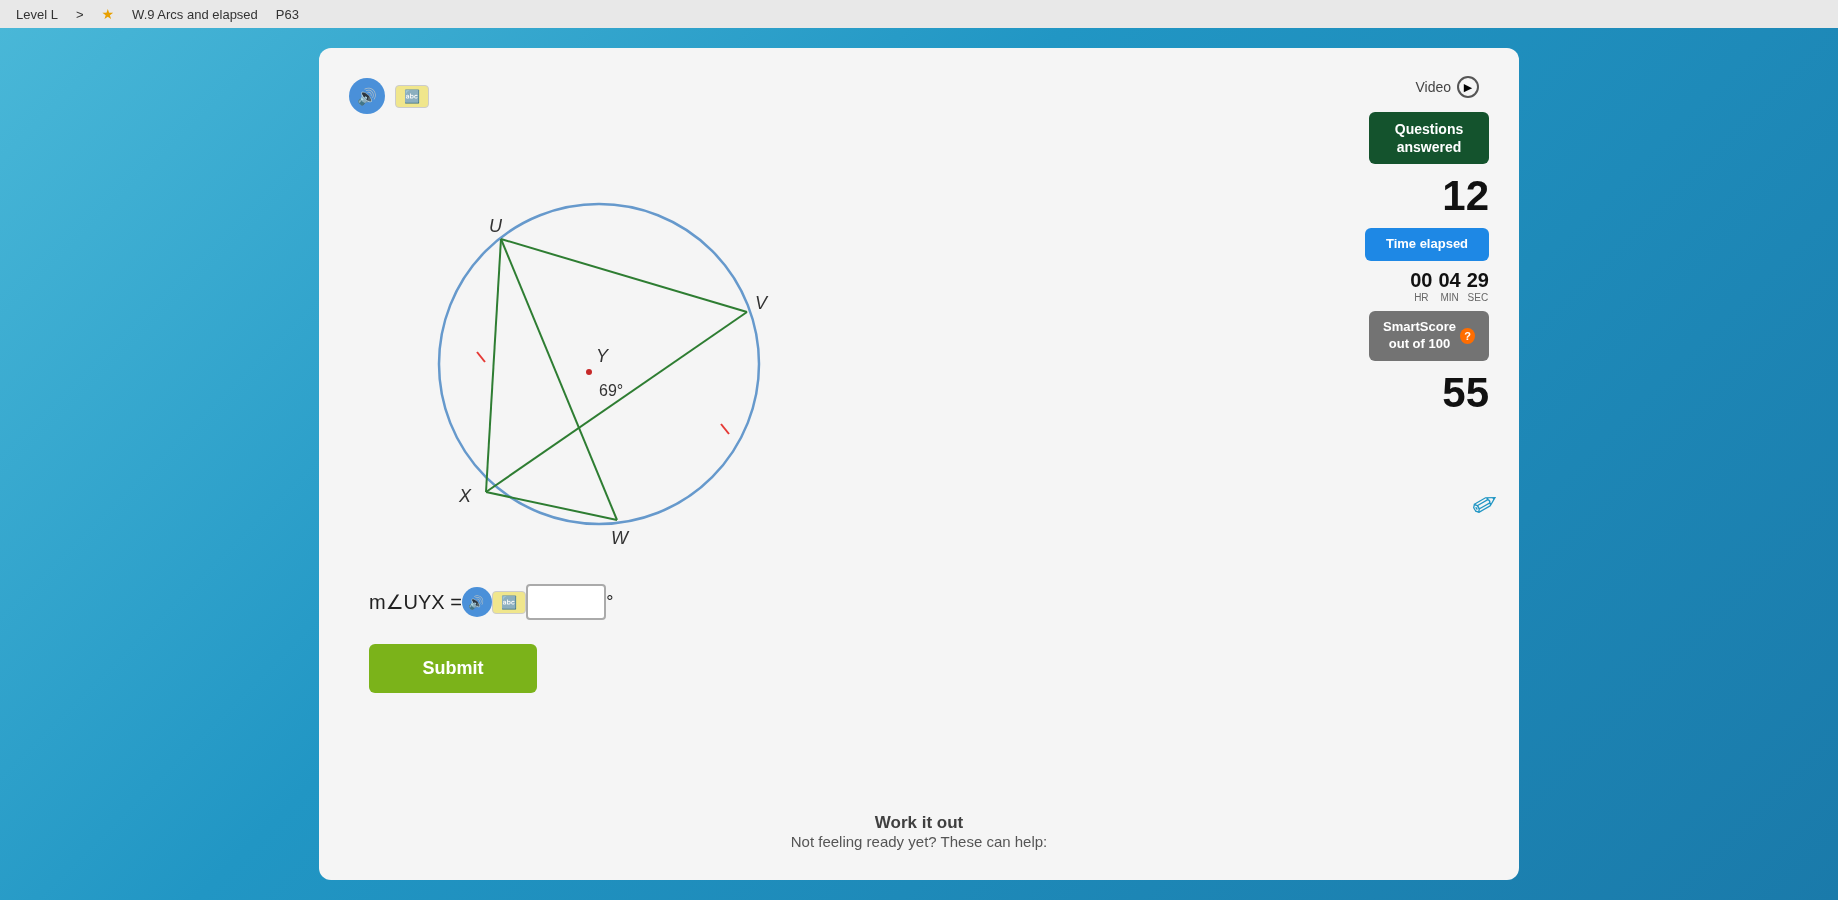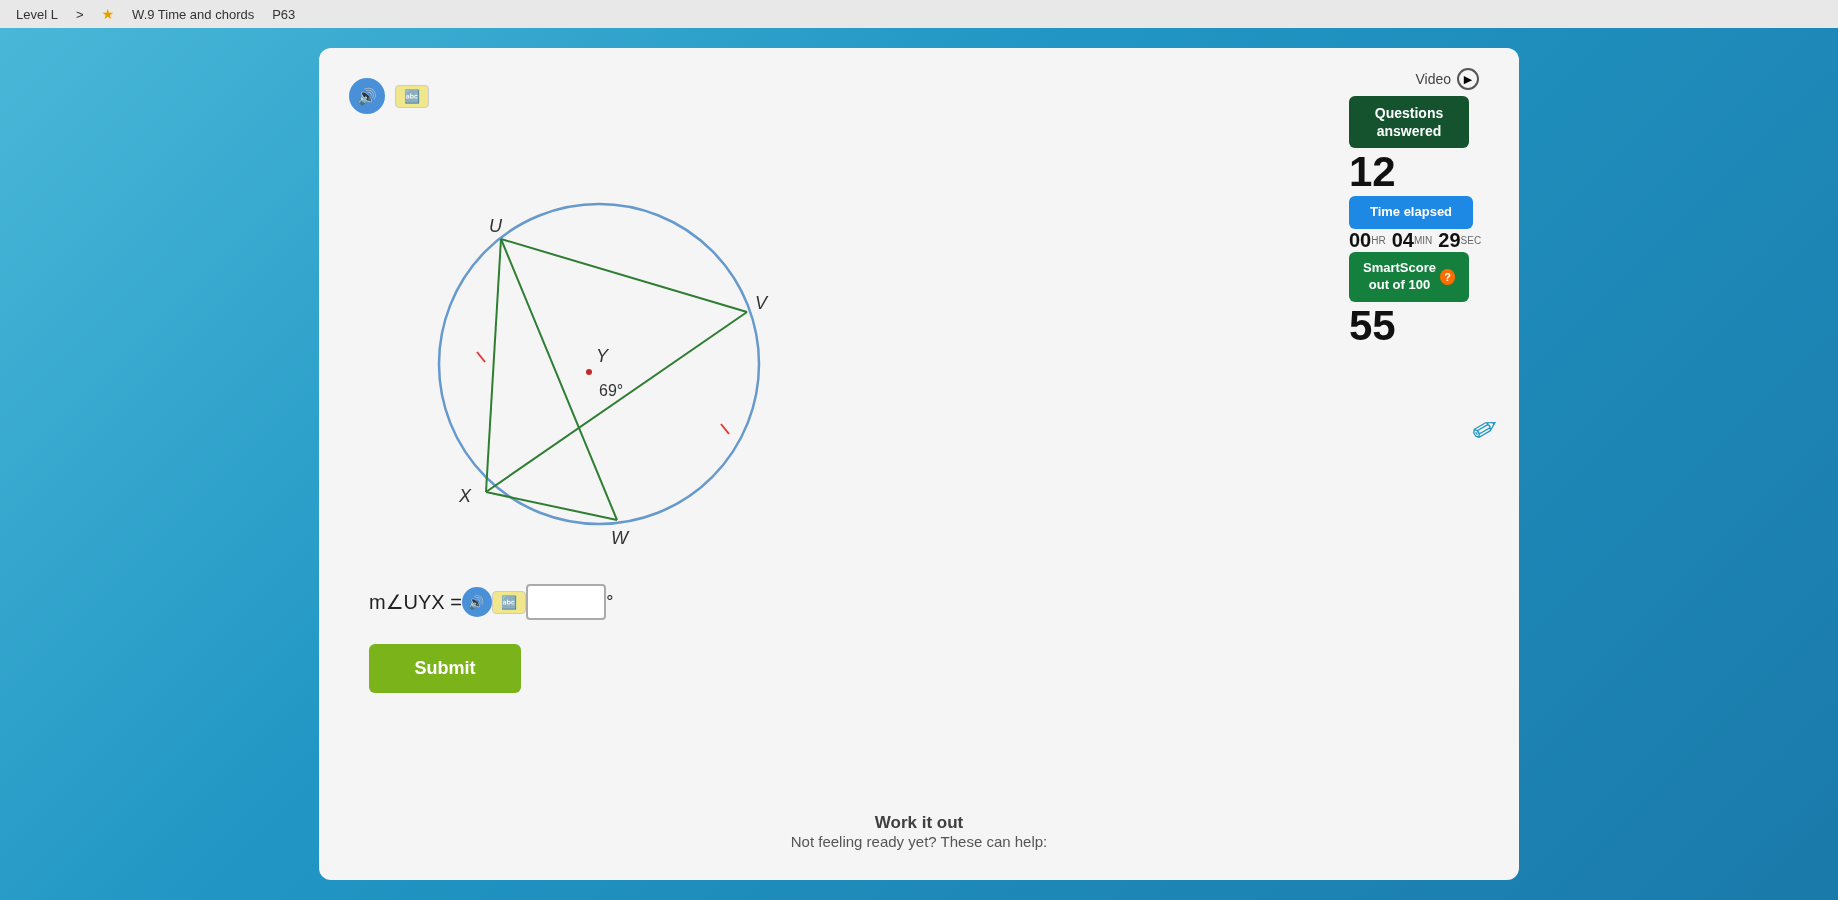--- a/index.html
+++ b/index.html
@@ -95,44 +95,45 @@
       background: #7bb31a;
       color: white;
       border: none;
       border-radius: 6px;
       padding: 14px 40px;
       font-size: 18px;
       font-weight: bold;
       cursor: pointer;
       margin-left: 20px;
       margin-bottom: 20px;
-      width: 152px;
+      width: 168px;
     }
     .work-it-out {
       color: #404040;
       font-size: 17px;
       font-weight: bold;
       text-align: center;
       margin-top: auto;
     }
     .not-feeling {
       color: #555;
       font-size: 15px;
       text-align: center;
     }
 
     
     .right-panel {
       position: absolute;
       right: 30px;
-      top: 20px;
+      top: 28px;
       width: 140px;
       display: flex;
       flex-direction: column;
-      align-items: flex-start;
+      align-items: flex-end;
+      gap: 8px;
     }
     .questions-answered-btn {
       background: #14532d;
       color: white;
       border: none;
       border-radius: 6px;
       padding: 8px 14px;
       font-size: 14px;
       font-weight: bold;
       cursor: pointer;
@@ -158,33 +159,34 @@
       text-align: center;
       line-height: 1.3;
     }
     .timer-display {
       display: flex;
       gap: 6px;
       align-items: flex-start;
     }
     .timer-unit {
       display: flex;
+      flex-direction: column;
       align-items: center;
     }
     .timer-value {
       font-size: 20px;
       font-weight: bold;
       color: #111;
     }
     .timer-label {
       font-size: 10px;
       color: #666;
     }
     .smartscore-btn {
-      background: #15803d;
+      background: #737373;
       color: white;
       border: none;
       border-radius: 6px;
       padding: 8px 14px;
       font-size: 13px;
       font-weight: bold;
       cursor: pointer;
       width: 120px;
       text-align: center;
       line-height: 1.3;
@@ -205,21 +207,21 @@
       height: 420px;
     }
   </style>
 </head>
 <body>
 
 <div class="top-bar">
   <span>Level L</span>
   <span>&gt;</span>
   <span class="star">★</span>
-  <span>W.9 Time and chords</span>
+  <span>W.9 Arcs and elapsed</span>
   <span>P63</span>
 </div>
 
 <div class="main-content">
   <div class="card">
 
     <div class="question-header">
       <button class="audio-btn">🔊</button>
       <button class="translate-btn">
         <span>🔤</span>

